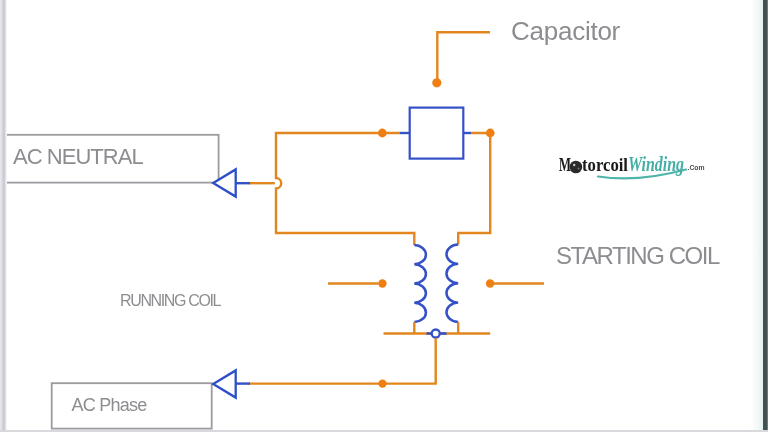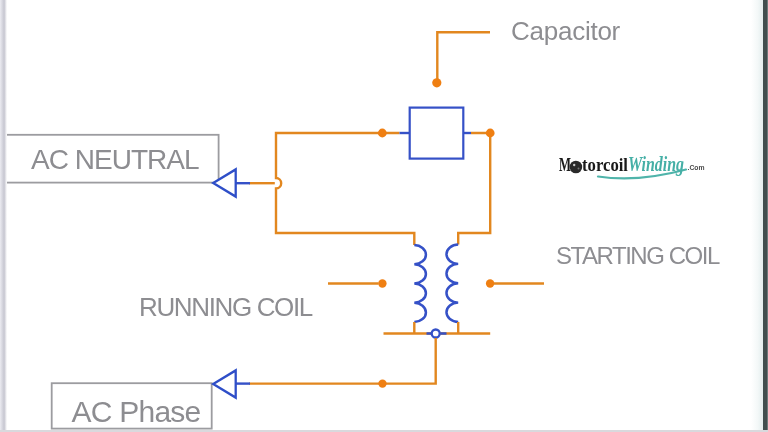--- a/index.html
+++ b/index.html
@@ -46,24 +46,24 @@
     <path d="M 235.8 383.6 L 250 383.6" fill="none" stroke="#3551C7" stroke-width="2.4"></path>
 
     <rect x="5" y="134.8" width="213.6" height="47.8" fill="#ffffff" stroke="#9C9CA0" stroke-width="1.8"></rect>
     <rect x="51.7" y="383.2" width="160" height="45.4" fill="#ffffff" stroke="#9C9CA0" stroke-width="1.8"></rect>
 
     <polygon points="213.2,183 235.7,169.4 235.7,196.6" fill="#ffffff" stroke="#2E4EC8" stroke-width="2.3"></polygon>
     <polygon points="213.2,384 235.7,370.4 235.7,397.6" fill="#ffffff" stroke="#2E4EC8" stroke-width="2.3"></polygon>
   </svg>
 
   <div class="lbl" id="t-cap" style="left:511px;top:16.4px;font-size:26px;letter-spacing:-0.25px;">Capacitor</div>
-  <div class="lbl" id="t-neutral" style="left:31px;top:143.8px;font-size:28px;letter-spacing:-0.97px;">AC NEUTRAL</div>
-  <div class="lbl" id="t-running" style="left:139px;top:291.9px;font-size:26px;letter-spacing:-1.36px;">RUNNING COIL</div>
+  <div class="lbl" id="t-neutral" style="left:13px;top:143.8px;font-size:22px;letter-spacing:-0.97px;">AC NEUTRAL</div>
+  <div class="lbl" id="t-running" style="left:120px;top:291.9px;font-size:16px;letter-spacing:-1.36px;">RUNNING COIL</div>
   <div class="lbl" id="t-starting" style="left:556px;top:242.3px;font-size:24px;letter-spacing:-1.46px;">STARTING COIL</div>
-  <div class="lbl" id="t-phase" style="left:71.5px;top:395.4px;font-size:30px;letter-spacing:-0.76px;">AC Phase</div>
+  <div class="lbl" id="t-phase" style="left:71.5px;top:395.4px;font-size:18px;letter-spacing:-0.76px;">AC Phase</div>
 
   <div id="logo" style="position:absolute;left:558px;top:150px;width:150px;height:30px;">
     <svg width="150" height="30" viewBox="0 0 150 30">
       <path d="M 40 26.5 Q 80 32.5 128 19.5" fill="none" stroke="#4FB4AA" stroke-width="2.2" stroke-linecap="round"></path>
       <text x="1" y="21" font-family="Liberation Serif,serif" font-weight="bold" font-size="19" fill="#1a1a1a" textLength="12" lengthAdjust="spacingAndGlyphs">M</text>
       <circle cx="17.9" cy="17" r="6.3" fill="#2a2a2a"></circle>
       <circle cx="16.2" cy="15" r="1.2" fill="#c8c8c8"></circle>
       <circle cx="20.5" cy="18.5" r="1" fill="#777"></circle>
       <text x="24" y="21" font-family="Liberation Serif,serif" font-weight="bold" font-size="19" fill="#1a1a1a" textLength="46" lengthAdjust="spacingAndGlyphs">torcoil</text>
       <text x="70" y="21" font-family="Liberation Serif,serif" font-weight="bold" font-style="italic" font-size="21" fill="#45AFA6" textLength="56" lengthAdjust="spacingAndGlyphs">Winding</text>

